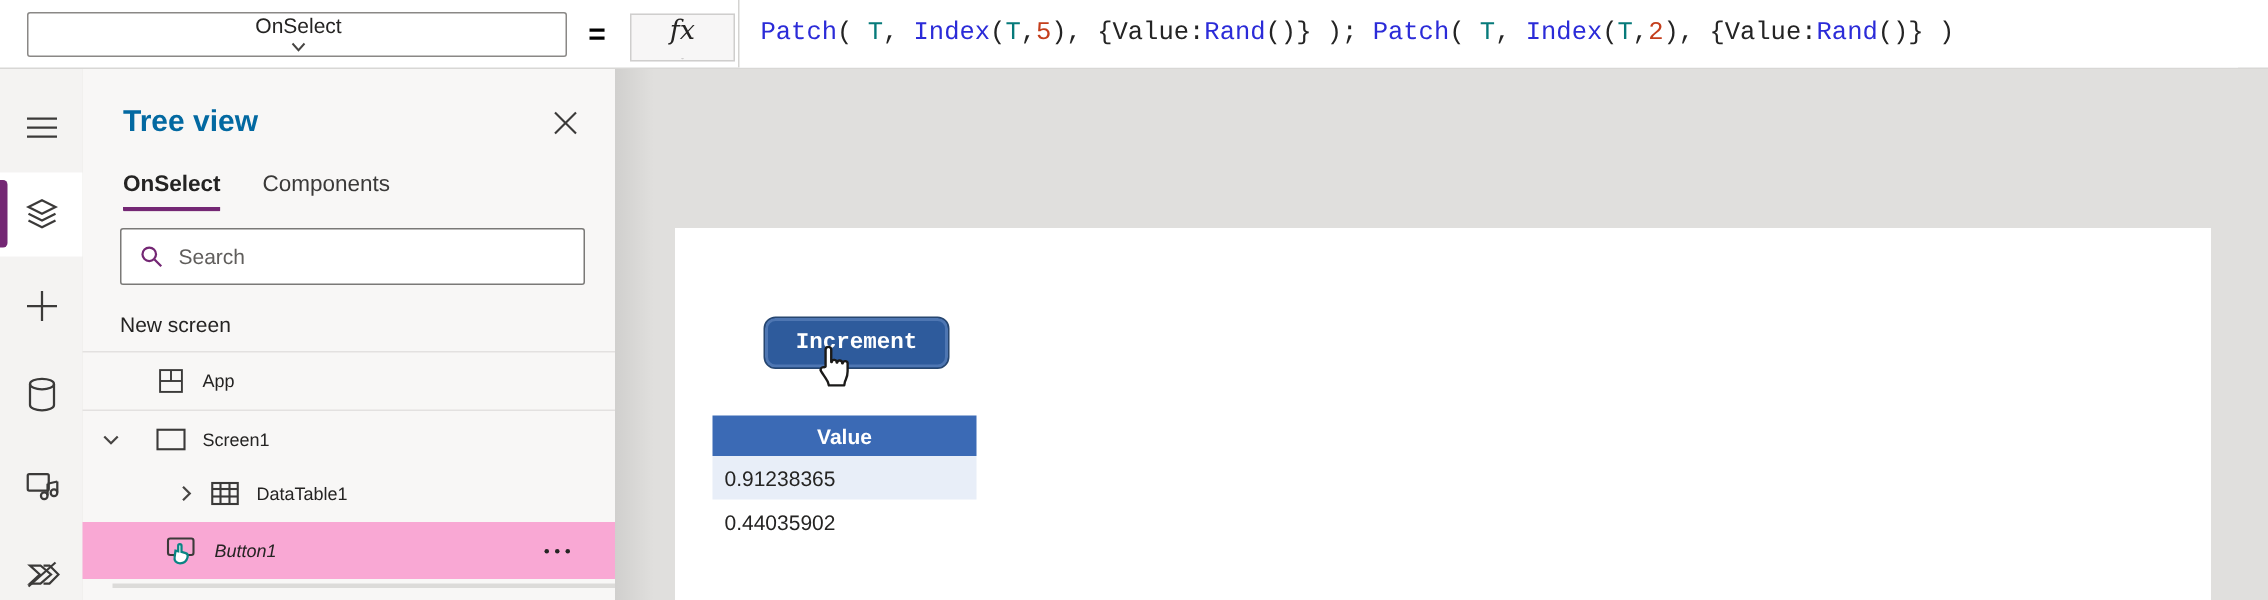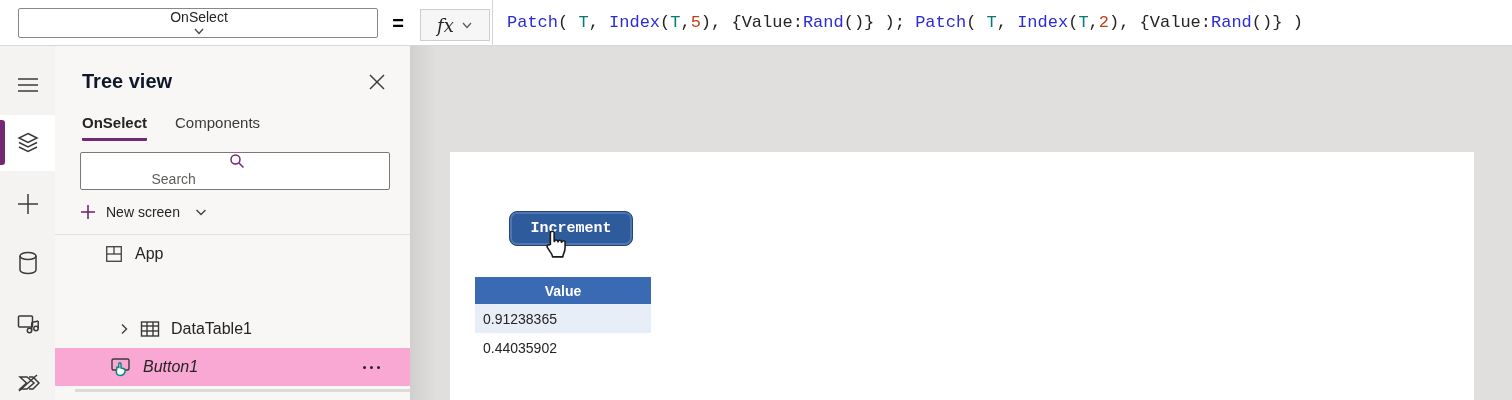--- a/index.html
+++ b/index.html
@@ -8,49 +8,49 @@
   .abs { position:absolute; }
 
   
   .topbar { left:0; top:0; width:1512px; height:46px; background:#fff; border-bottom:1px solid #d8d7d5; z-index:5; }
   .prop-dropdown { left:18px; top:8px; width:360px; height:30px; border:1px solid #8a8886; border-radius:2px;
     background:#fff; display:flex; align-items:center; padding:0 10px 0 12px; font-size:14px; cursor:pointer;flex-direction:column; }
   .prop-dropdown .grow { flex:1; }
   .equals { left:386px; top:0; width:24px; height:46px; display:flex; align-items:center; justify-content:center;
     font-size:20px; font-weight:bold; color:#000; }
   .fx-btn { left:420px; top:9px; width:70px; height:32px; background:#f7f6f6; border:1px solid #cfcecd;
-    display:flex; align-items:center; justify-content:center; gap:7px; cursor:pointer; }
+    display:flex; align-items:center; justify-content:center; gap:7px; cursor:pointer;flex-direction:column; }
   .fx-glyph { font-family:"DejaVu Serif", serif; font-style:italic; font-size:18px; color:#252423; }
   .formula-area { left:492px; top:0; width:1000px; height:45px; background:#fff; border-left:1px solid #d4d3d1;
     display:flex; align-items:center; padding-left:14px; font-family:"Liberation Mono","DejaVu Sans Mono",monospace;
     font-size:17px; white-space:pre; cursor:text; }
   .tok-func { color:#2b2bd8; } .tok-ident { color:#067a7a; } .tok-num { color:#c43e1c; } .tok-plain { color:#242424; }
 
   
   .rail { left:0; top:46px; width:55px; height:354px; background:#f4f3f2; }
   .rail-item { position:absolute; left:0; width:55px; height:48px; display:flex; align-items:center; justify-content:center; cursor:pointer; }
   .rail-selected { position:absolute; left:0; top:69px; width:55px; height:56px; background:#fff; }
   .rail-accent { position:absolute; left:0; top:74px; width:5px; height:45px; background:#742774; border-radius:0 3px 3px 0; }
   .rail svg { stroke:#3b3a39; fill:none; stroke-width:1.5; }
 
   
   .panel { left:55px; top:46px; width:355px; height:354px; background:#f8f7f6; }
-  .panel-title { position:absolute; left:27px; top:24px; font-size:20px; font-weight:bold; color:#0f172a; }
+  .panel-title { position:absolute; left:27px; top:24px; font-size:20px; font-weight:bold; color:#0369a1; }
   .close-x { position:absolute; left:312px; top:26px; width:20px; height:20px; cursor:pointer; }
   .tabs { position:absolute; left:27px; top:68px; display:flex; gap:28px; font-size:15px; }
   .tab { cursor:pointer; padding-bottom:7px; color:#3b3a39; }
   .tab.active { font-weight:bold; color:#252423; border-bottom:3px solid #742774; border-radius:1px; }
   .searchbox { position:absolute; left:25px; top:106px; width:310px; height:38px; background:#fff;
-    border:1px solid #7a7977; border-radius:2px; display:flex; align-items:center; padding:0 8px 0 12px;flex-direction:column; }
+    border:1px solid #7a7977; border-radius:2px; display:flex; align-items:center; padding:0 8px 0 12px; }
   .searchbox input { border:none; outline:none; flex:1; font-size:14px; margin-left:10px; background:transparent;
     font-family:"Liberation Sans",sans-serif; color:#252423; }
   .searchbox input::placeholder { color:#605e5c; }
   .newscreen { position:absolute; left:25px; top:152px; height:28px; display:flex; align-items:center; gap:10px;
-    font-size:14px; cursor:pointer; }
-  .tree-row { position:absolute; left:0; width:355px; height:38px; display:flex; align-items:center; font-size:16px; cursor:pointer; }
+    font-size:14px; cursor:pointer;flex-direction:column; }
+  .tree-row { position:absolute; left:0; width:355px; height:38px; display:flex; align-items:center; font-size:12px; cursor:pointer; }
   .tree-row svg.glyph { stroke:#3b3a39; fill:none; stroke-width:1.4; }
   .chev { stroke:#484644; fill:none; stroke-width:1.5; }
   .row-app      { top:188px; border-top:1px solid #e3e1e0; }
   .row-screen1  { top:227px; border-top:1px solid #e3e1e0; }
   .row-datatable{ top:264px; }
   .row-button1  { top:302px; background:#f9a8d4;font-style:italic; }
   .row-strip { position:absolute; left:20px; top:343px; width:335px; height:3px; background:#dcdbd9; }
   .more-dots { position:absolute; right:30px; display:flex; gap:4px; }
   .more-dots i { width:3px; height:3px; border-radius:50%; background:#252423; }
 
@@ -173,20 +173,29 @@
 
   <div class="tree-row row-app">
     <svg class="glyph" width="20" height="20" viewBox="0 0 22 22" style="margin-left:49px">
       <rect x="3" y="3" width="16" height="16"></rect>
       <line x1="11" y1="3" x2="11" y2="11"></line>
       <line x1="3" y1="11" x2="19" y2="11"></line>
     </svg>
     <span style="margin-left:11px">App</span>
   </div>
 
+  <div class="tree-row row-screen1">
+    <svg width="14" height="14" viewBox="0 0 14 14" style="margin-left:12px">
+      <polyline class="chev" points="2.5,5 7,9.5 11.5,5"></polyline>
+    </svg>
+    <svg class="glyph" width="22" height="18" viewBox="0 0 22 18" style="margin-left:22px">
+      <rect x="2" y="2.5" width="18" height="13"></rect>
+    </svg>
+    <span style="margin-left:10px">Screen1</span>
+  </div>
 
   <div class="tree-row row-datatable">
     <svg width="14" height="14" viewBox="0 0 14 14" style="margin-left:62px">
       <polyline class="chev" points="5,2.5 9.5,7 5,11.5"></polyline>
     </svg>
     <svg class="glyph" width="20" height="18" viewBox="0 0 20 18" style="margin-left:9px">
       <rect x="1.5" y="2" width="17" height="14"></rect>
       <line x1="1.5" y1="6" x2="18.5" y2="6"></line>
         <line x1="1.5" y1="11" x2="18.5" y2="11"></line>
       <line x1="7" y1="2" x2="7" y2="16"></line>

